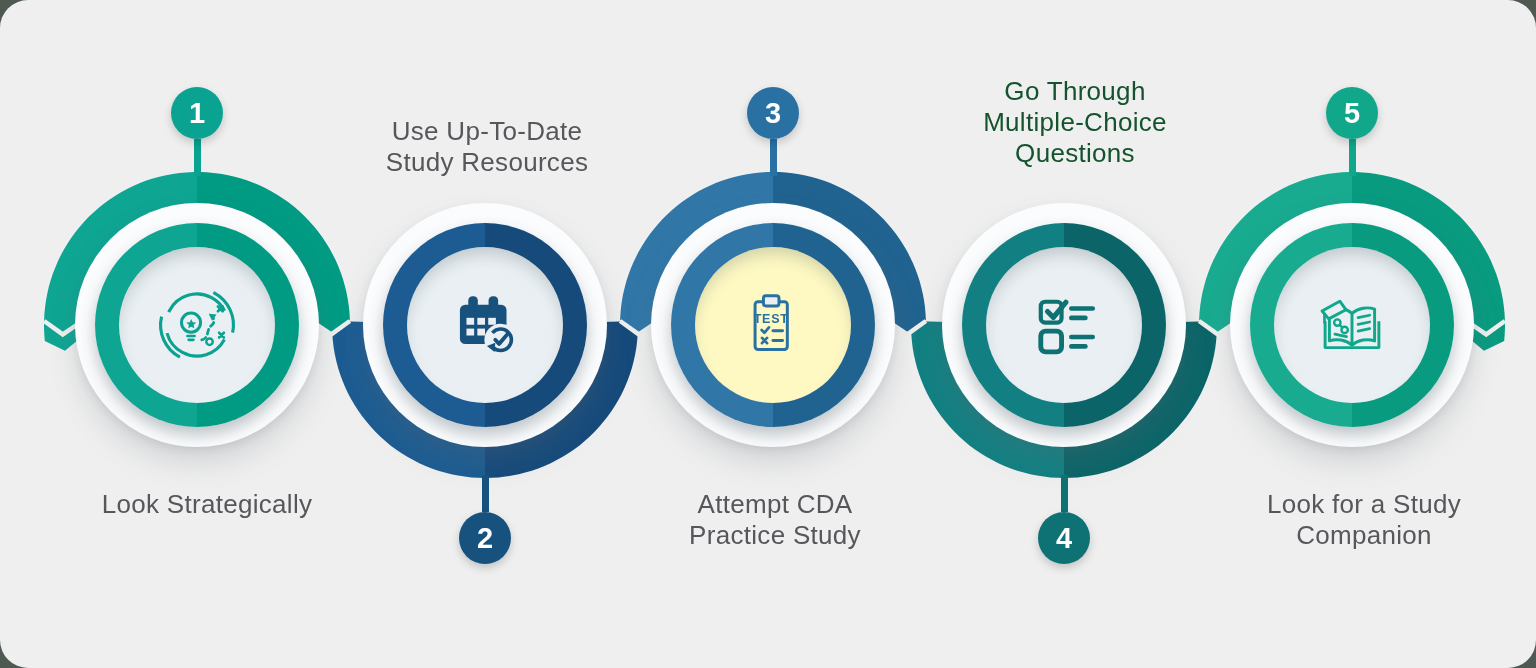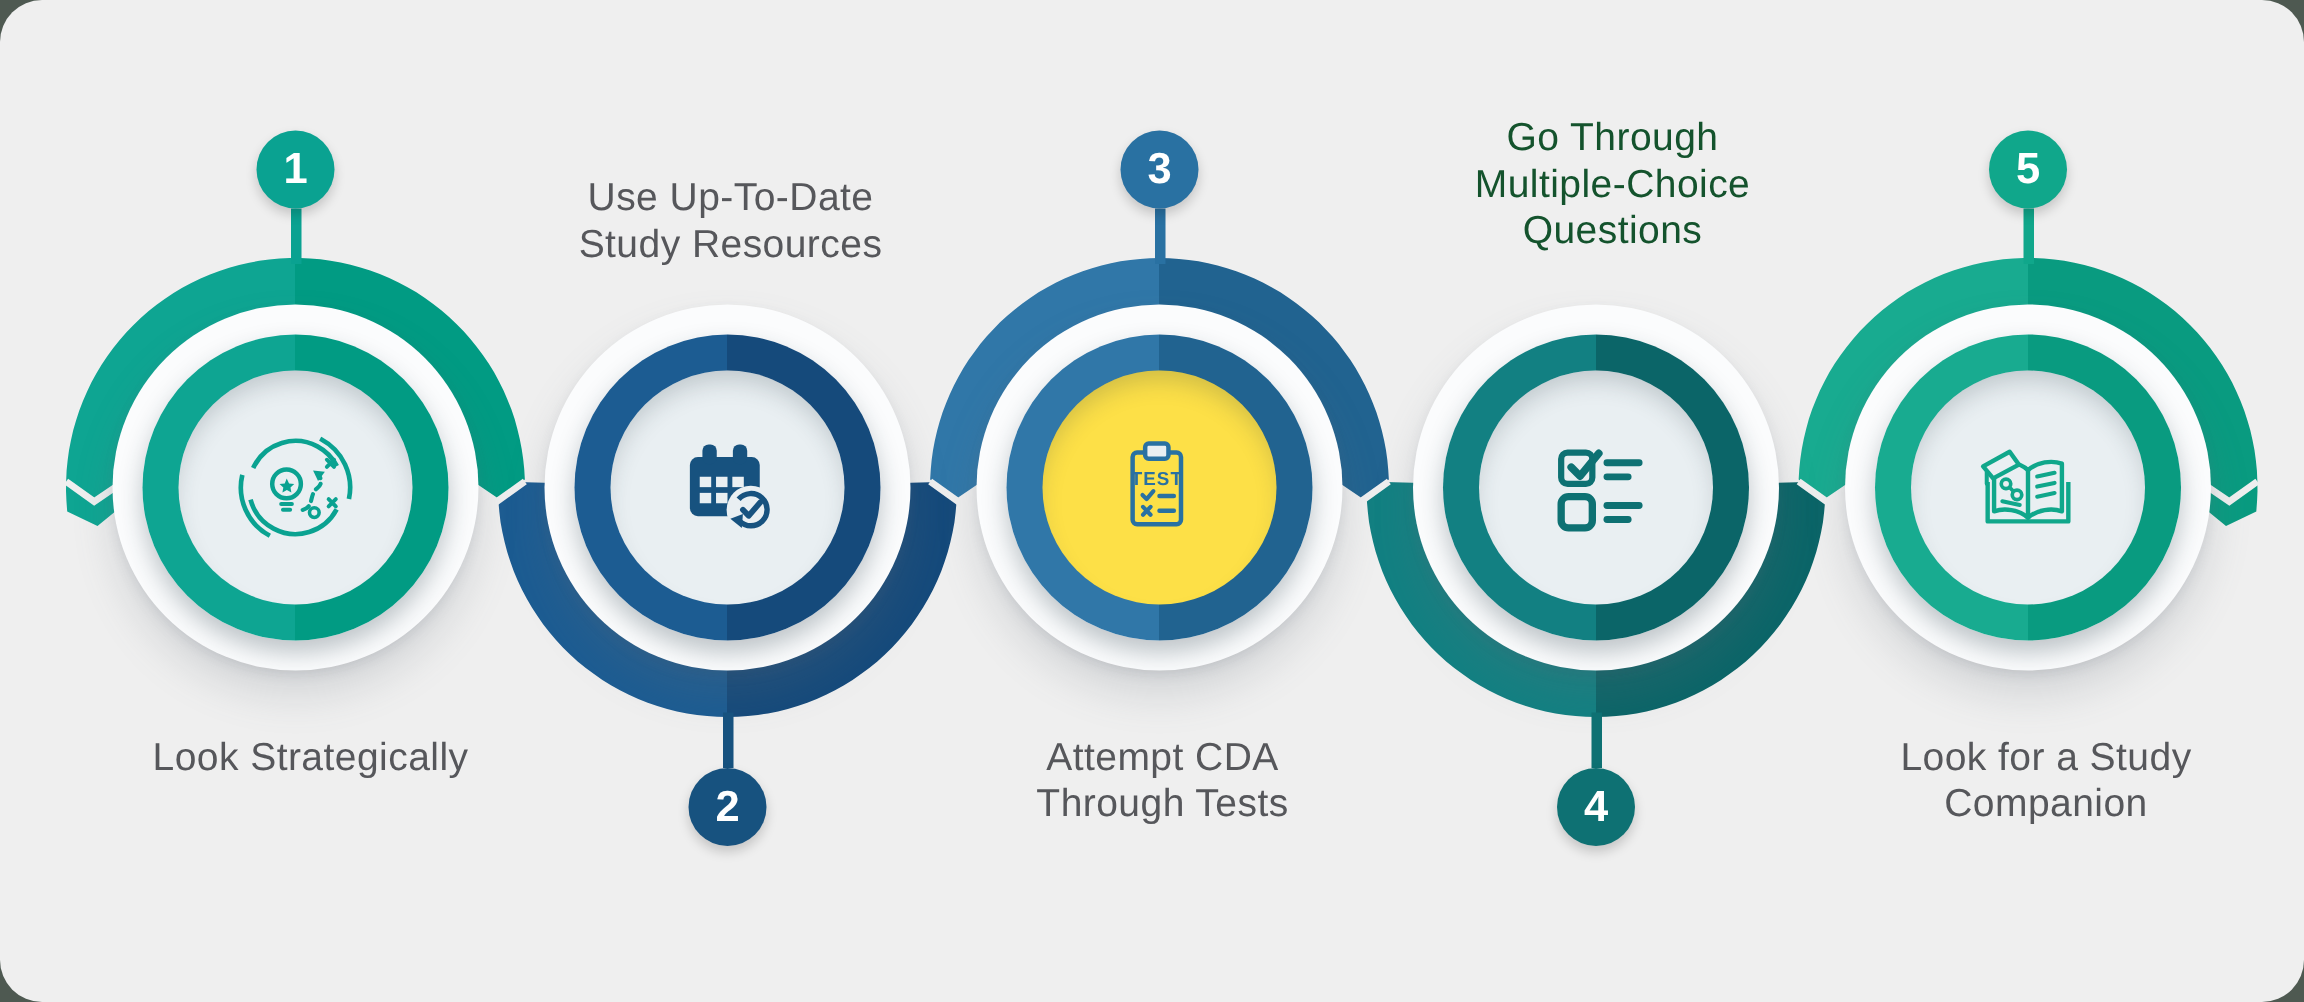--- a/index.html
+++ b/index.html
@@ -157,35 +157,35 @@
 Study Resources</div>
   </div>
 
   <div class="step">
     <div class="badge" style="left: 747px; top: 87px; background: rgb(41, 113, 162);">
         <span>3</span>
       </div>
     <div class="stem" style="left: 769.5px; top: 139px; height: 37px; background: rgb(41, 113, 162);"></div>
     <div class="disc-white" style="left: 651px; top: 203px; background: rgb(251, 252, 253);"></div>
     <div class="ring" style="left: 671px; top: 223px; background: linear-gradient(90deg, rgb(48, 119, 168) 50%, rgb(33, 99, 144) 50%);"></div>
-    <div class="inner" style="left: 695px; top: 247px; background: #fde047;">
+    <div class="inner" style="left: 695px; top: 247px; background: #fef9c3;">
         <span class="icon" style="color: rgb(41, 113, 162);">
           <svg width="86" height="86" viewBox="0 0 72 72" fill="none">
             <rect x="21" y="16.5" width="27" height="40" rx="2.5" stroke="currentColor" stroke-width="2.5"></rect>
             <rect x="28" y="11.5" width="13" height="8.5" rx="2" stroke="currentColor" stroke-width="2.5" fill="#E9EFF2"></rect>
             <text x="34.5" y="34.5" font-size="10.5" font-weight="bold" letter-spacing="0.6" fill="currentColor" text-anchor="middle" font-family="Liberation Sans, sans-serif">TEST</text>
             <path d="M26.5,40.2 l2.3,2.3 l3.8,-4.5" stroke="currentColor" stroke-width="2.3" stroke-linecap="round" stroke-linejoin="round"></path>
             <line x1="36" y1="40.8" x2="44" y2="40.8" stroke="currentColor" stroke-width="2.5" stroke-linecap="round"></line>
             <path d="M26.8,46.8 l4.2,4.4 M31,46.8 l-4.2,4.4" stroke="currentColor" stroke-width="2.3" stroke-linecap="round"></path>
             <line x1="36" y1="49" x2="44" y2="49" stroke="currentColor" stroke-width="2.5" stroke-linecap="round"></line>
           </svg>
         </span>
       </div>
     <div class="label" style="left: 595px; top: 489px; color: rgb(86, 87, 91);">Attempt CDA
-Through Tests</div>
+Practice Study</div>
   </div>
 
   <div class="step">
     <div class="badge" style="left: 1038px; top: 512px; background: rgb(14, 113, 115);">
         <span>4</span>
       </div>
     <div class="stem" style="left: 1060.5px; top: 475px; height: 37px; background: rgb(14, 113, 115);"></div>
     <div class="disc-white" style="left: 942px; top: 203px; background: rgb(251, 252, 253);"></div>
     <div class="ring" style="left: 962px; top: 223px; background: linear-gradient(90deg, rgb(18, 128, 130) 50%, rgb(11, 101, 104) 50%);"></div>
     <div class="inner" style="left: 986px; top: 247px; background: rgb(233, 239, 242);">

